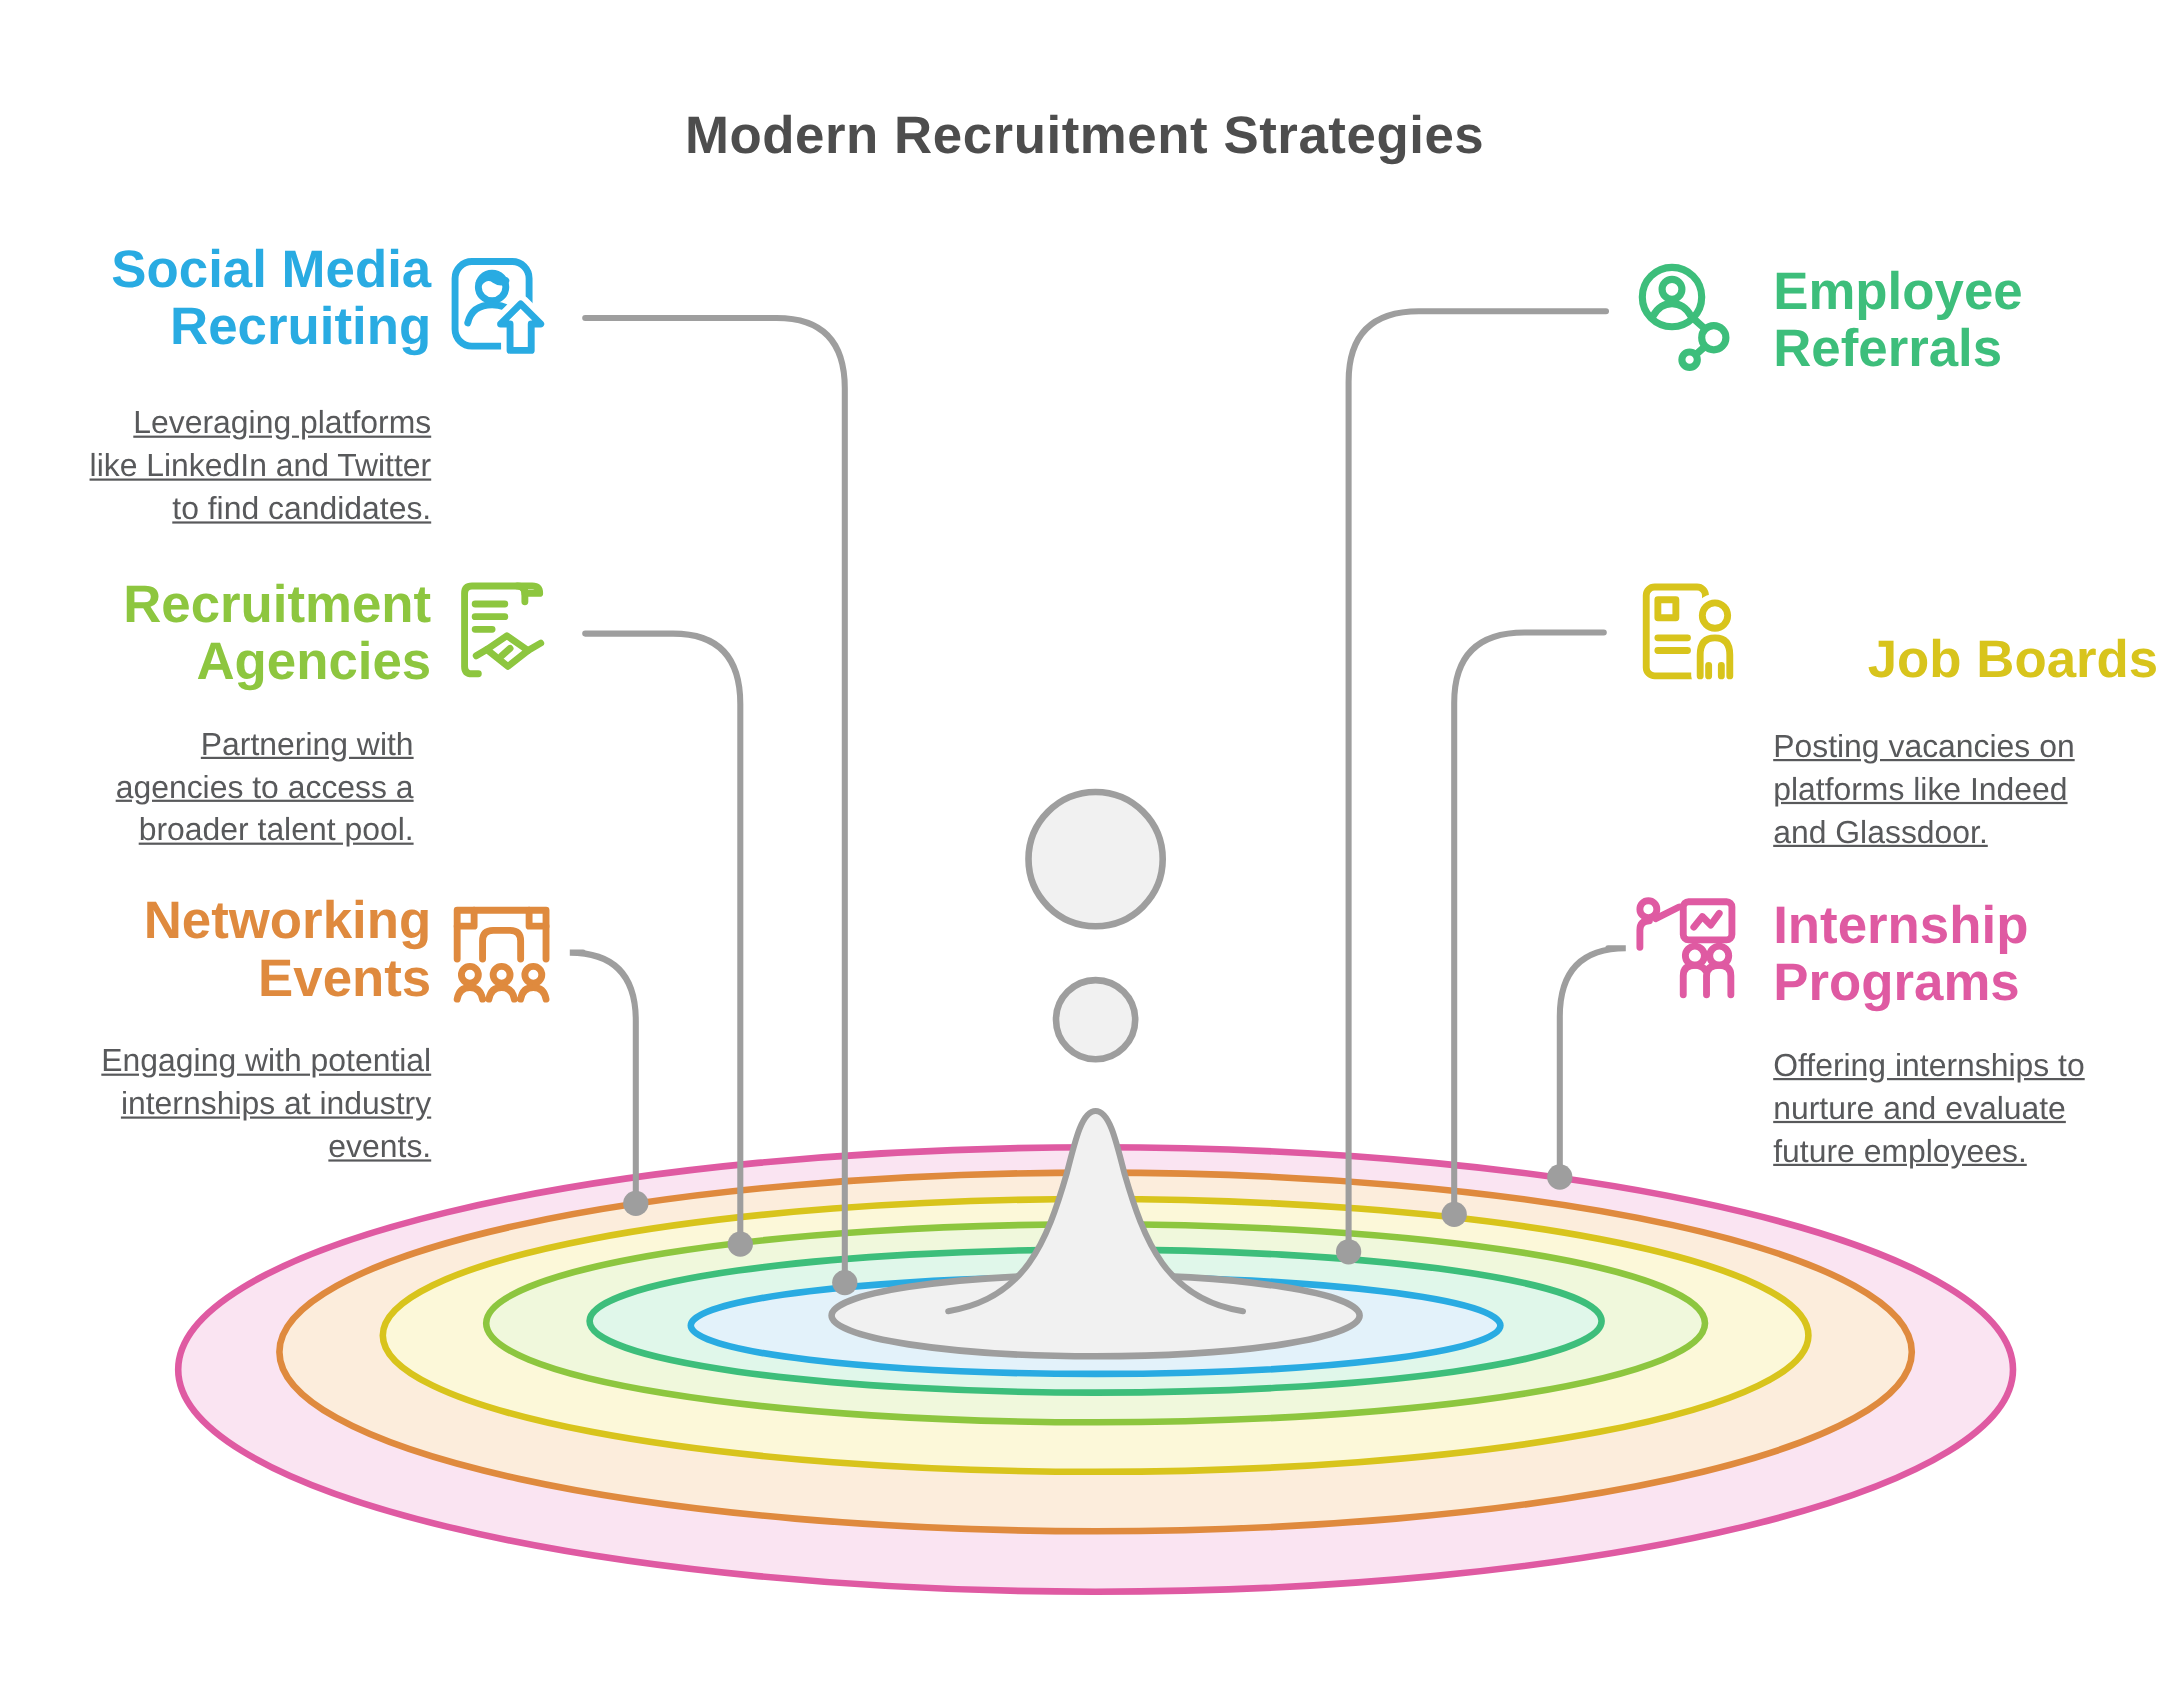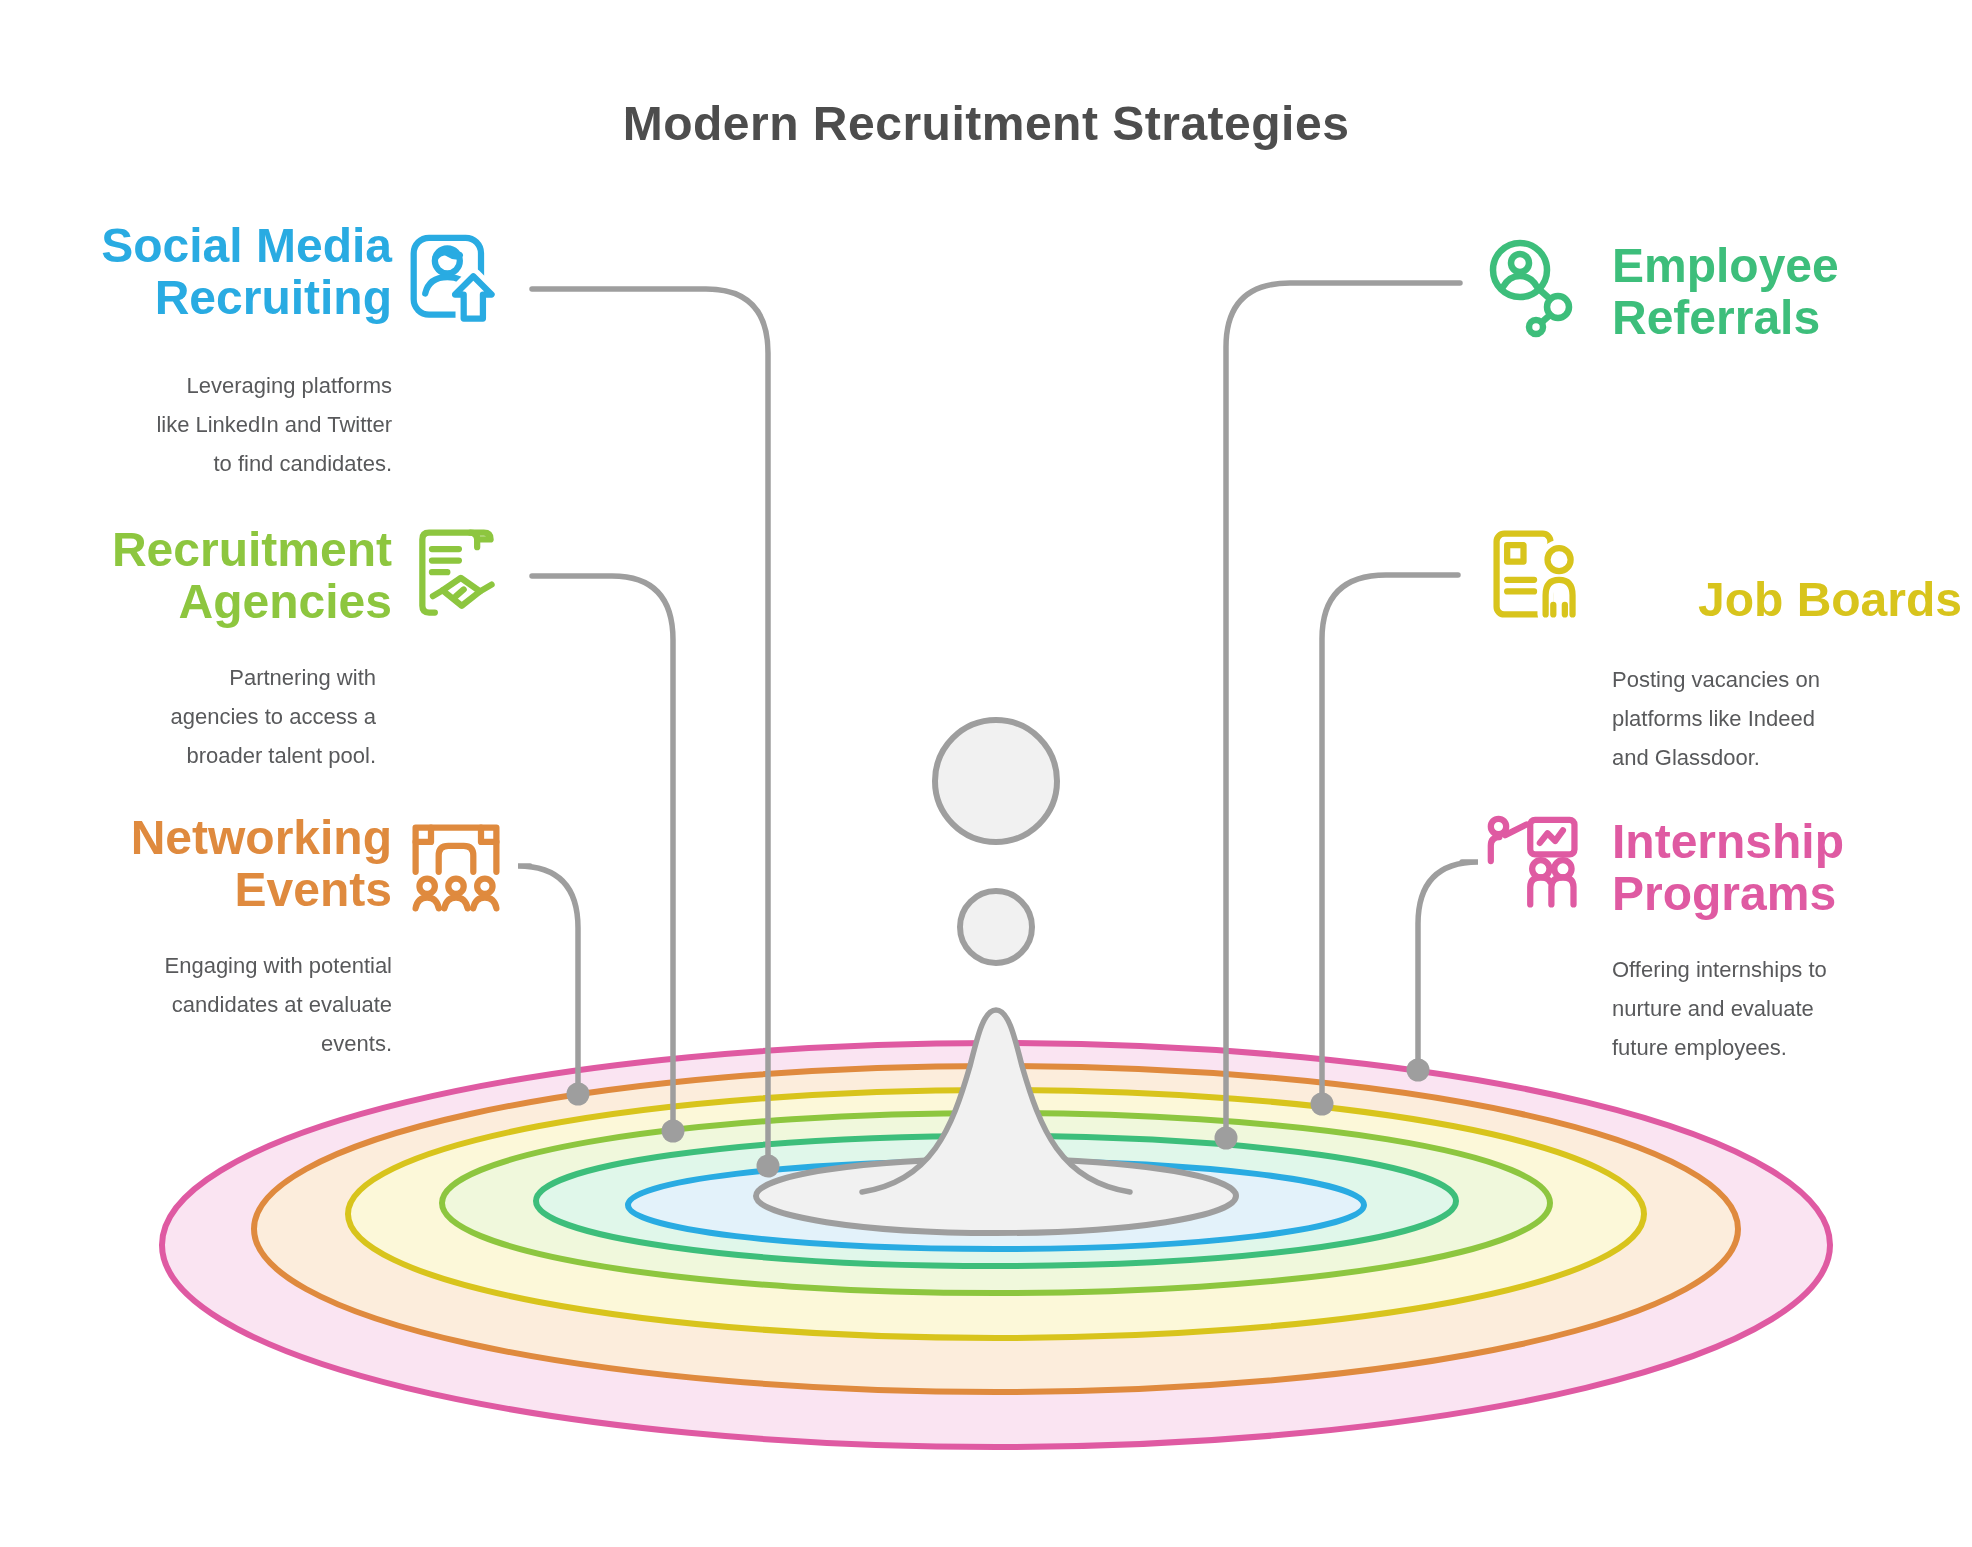--- a/index.html
+++ b/index.html
@@ -24,22 +24,22 @@
   .drop{stroke:var(--gray);stroke-width:6;fill:var(--drop_fill);}
   .spout{stroke:var(--gray);stroke-width:5.5;fill:var(--drop_fill);stroke-linecap:round;}
   .connector{stroke:var(--gray);stroke-width:5.5;fill:none;stroke-linecap:round;}
   .dot{fill:var(--gray);}
   
   .item-title{
     position:absolute;z-index:2;font-size:48px;font-weight:bold;line-height:52px;
     white-space:pre-line;margin:0;
   }
   .item-desc{
-    position:absolute;z-index:2;font-size:22px;line-height:39px;color:var(--ink_text);
-    white-space:pre-line;margin:0;
+    position:absolute;z-index:2;font-size:29px;line-height:39px;color:var(--ink_text);
+    white-space:pre-line;margin:0;text-decoration:underline;
   }
   .al-r{text-align:right;}
   .al-l{text-align:left;}
   .c-blue{color:var(--blue);}
   .c-lime{color:var(--lime);}
   .c-orange{color:var(--orange);}
   .c-emerald{color:var(--emerald);}
   .c-yellow{color:var(--yellow);}
   .c-pink{color:var(--pink);}
   
@@ -142,21 +142,21 @@
       <path class="ln" d="M27 24 H55 M27 36 H55 M27 48 H43"></path>
       <path class="halo" d="M38 67 L57 54 L77 68 L58 83 Z"></path>
       <path class="ln" d="M38 67 L57 54 L77 68 L58 83 Z"></path>
       <path class="ln" d="M28 73 L38 67 M77 68 L89 61 M52 73 L60 66"></path>
     </svg>
   </div>
 
   <div class="item-title al-r t3 c-orange">Networking
 Events</div>
   <div class="item-desc  al-r d3">Engaging with potential
-candidates at evaluate
+internships at industry
 events.</div>
   <div class="icon i3 c-orange">
     <svg width="100" height="100" viewBox="0 0 104 104">
       <path class="ln" d="M10 58 V12 H94 V58"></path>
       <path class="ln" d="M10 27 H26 V12 M78 12 V27 H94"></path>
       <path class="ln" d="M34 58 V41 Q34 31 44 31 H60 Q70 31 70 41 V58"></path>
       <circle class="ln" cx="22" cy="73" r="8"></circle>
       <circle class="ln" cx="52" cy="73" r="8"></circle>
       <circle class="ln" cx="82" cy="73" r="8"></circle>
       <path class="ln" d="M10 96 Q12 85 22 85 Q32 85 34 96 M40 96 Q42 85 52 85 Q62 85 64 96 M70 96 Q72 85 82 85 Q92 85 94 96"></path>

